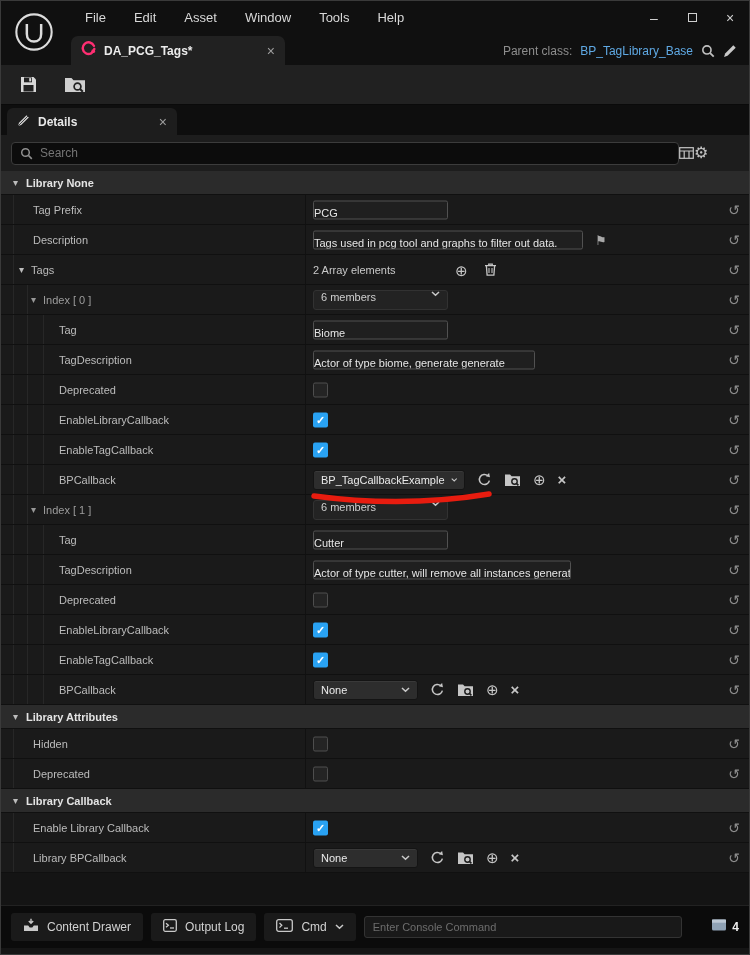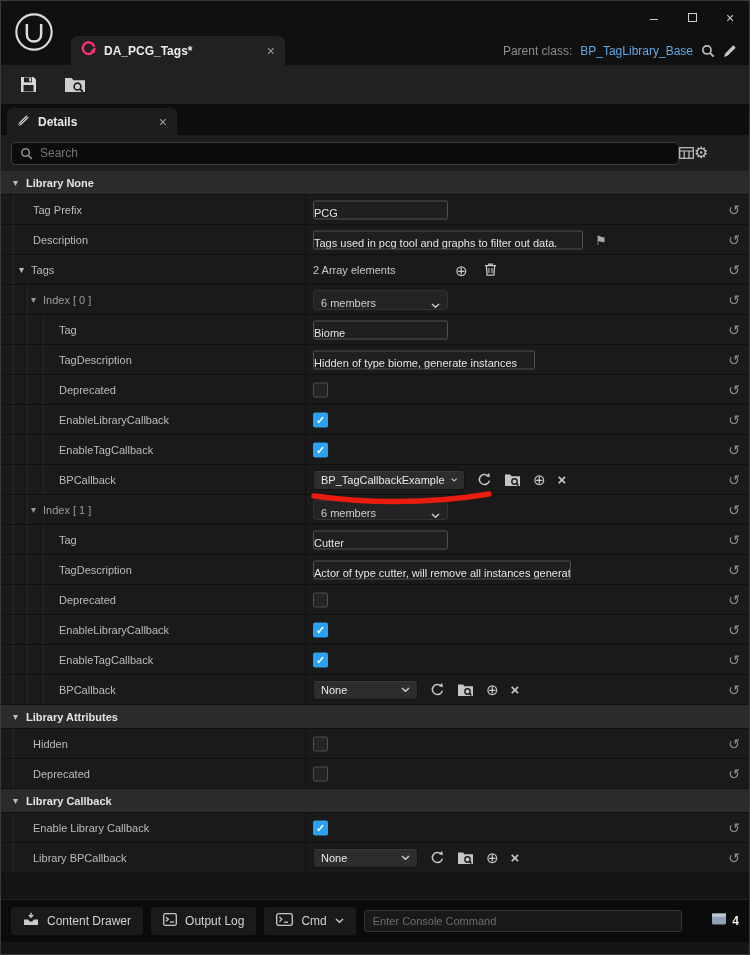--- a/index.html
+++ b/index.html
@@ -65,53 +65,61 @@
   .preset{position:absolute;right:9px;top:50%;transform:translateY(-50%);color:#8d8d8d;font-size:14px;cursor:pointer;line-height:1}
 
   .tfield{height:19px;background:#1f1f1f;border:1px solid #515151;border-radius:2px;display:flex;align-items:flex-end;padding:0 0;font-size:11px;color:#e6e6e6;overflow:hidden;white-space:nowrap;cursor:text}
   .fw135{width:135px}.fw270{width:270px}.fw222{width:222px}.fw258{width:258px}
   .cb{width:15px;height:15px;border-radius:2px;cursor:pointer}
   .cb.off{background:#242424;border:1px solid #4e4e4e}
   .cb.on{background:#29a2f3;display:flex;align-items:center;justify-content:center}
   .cbmark{color:#fff;font-size:11px;font-weight:bold;line-height:1}
   .ddl{height:20px;background:#2d2d2d;border:1px solid #141414;border-radius:3px;display:flex;align-items:center;justify-content:space-between;gap:6px;padding:0 7px;font-size:11px;color:#eaeaea;box-shadow:inset 0 1px 0 rgba(255,255,255,.06);cursor:pointer;white-space:nowrap;overflow:hidden}
   .fw152{width:152px}.fw105{width:105px}
-  .combo{height:20px;width:135px;background:#232323;border:1px solid #323232;border-radius:3px;display:flex;align-items:flex-end;justify-content:space-between;padding:0 7px;font-size:11px;color:#cfcfcf;cursor:pointer}
+  .combo{height:20px;width:135px;background:#232323;border:1px solid #323232;border-radius:3px;display:flex;align-items:flex-start;justify-content:space-between;padding:0 7px;font-size:11px;color:#cfcfcf;cursor:pointer}
   .arrtext{font-size:11px;color:#c9c9c9;width:142px}
   .vicon{display:inline-flex;align-items:center;justify-content:center;color:#c6c6c6;cursor:pointer;line-height:1}
   .vicon.glyph{font-size:15px}
   .vicon.xclear{font-size:15px;font-weight:bold}
   .ml12{margin-left:12px}.ml16{margin-left:16px}
   .filler{height:40px;background:#141414}
 
   
   .annotation{position:absolute;left:303px;top:486px;z-index:6;pointer-events:none}
 
   
-  .bottombar{position:absolute;left:0;right:0;bottom:12px;height:43px;background:#0b0b0b;border-top:1px solid #222;display:flex;align-items:center;padding:0 10px;gap:8px}
+  .bottombar{position:absolute;left:0;right:0;bottom:6px;height:43px;background:#0b0b0b;border-top:1px solid #222;display:flex;align-items:center;padding:0 10px;gap:8px}
   .sb-chip{display:flex;align-items:center;gap:8px;background:#1a1a1a;border-radius:3px;height:28px;padding:0 12px;cursor:pointer}
   .sb-text{font-size:12px;color:#d2d2d2;white-space:nowrap}
   .consoleinput{width:318px;height:22px;background:#191919;border:1px solid #333;border-radius:3px;color:#bbb;font-size:11px;padding:0 8px;outline:none;font-family:Liberation Sans, sans-serif}
   .consoleinput::placeholder{color:#6d6d6d}
   .sb-badge{margin-left:auto;display:flex;align-items:center;gap:5px;cursor:pointer}
   .sb-badge-count{font-size:12px;color:#efefef;font-weight:bold}
 </style>
 </head>
 <body>
 
 <div class="window">
 
   <span class="logo">
     <svg width="42" height="42" viewBox="0 0 44 44">
         <circle cx="22" cy="22" r="18.5" fill="none" stroke="#dcdcdc" stroke-width="2.2"></circle>
         <path d="M14.5 13.5v10.5c0 5.2 3.4 8 7.5 8s7.5-2.8 7.5-8V13.5" fill="none" stroke="#dcdcdc" stroke-width="2.6"></path>
       </svg>
   </span>
 
   <div class="titlebar">
+    <div class="menu">
+      <span class="menu-item">File</span>
+      <span class="menu-item">Edit</span>
+      <span class="menu-item">Asset</span>
+      <span class="menu-item">Window</span>
+      <span class="menu-item">Tools</span>
+      <span class="menu-item">Help</span>
+    </div>
     <div class="wincontrols">
       <span class="winbtn">–</span>
       <span class="winbtn">
           <span class="maxrect"></span>
         </span>
       <span class="winbtn">×</span>
     </div>
   </div>
 
   <div class="tabstrip">
@@ -259,21 +267,21 @@
             <span>Biome</span>
           </div>
       </div>
       <span class="preset">↺</span>
     </div>
 
     <div class="prow g3">
       <span class="plabel l3">TagDescription</span>
       <div class="pval">
         <div class="tfield fw222">
-            <span>Hidden of type biome, generate instances</span>
+            <span>Actor of type biome, generate generate</span>
           </div>
       </div>
       <span class="preset">↺</span>
     </div>
 
     <div class="prow g3">
       <span class="plabel l3">Deprecated</span>
       <div class="pval">
         <div class="cb off"></div>
       </div>

